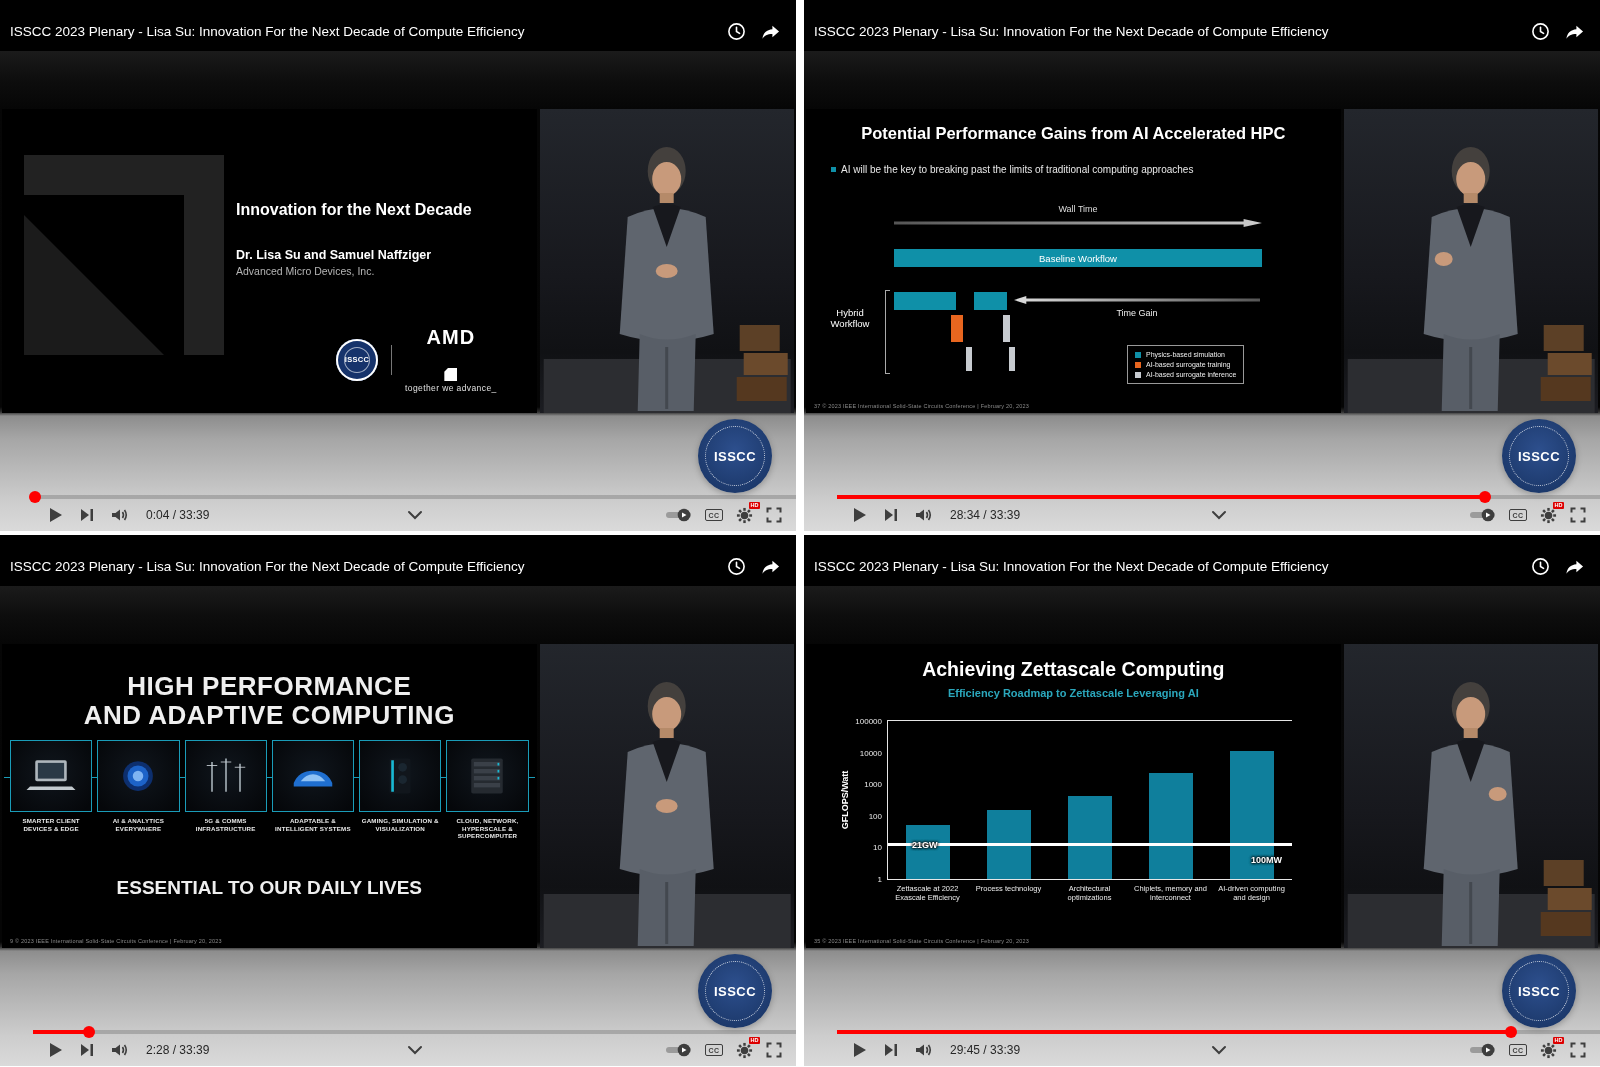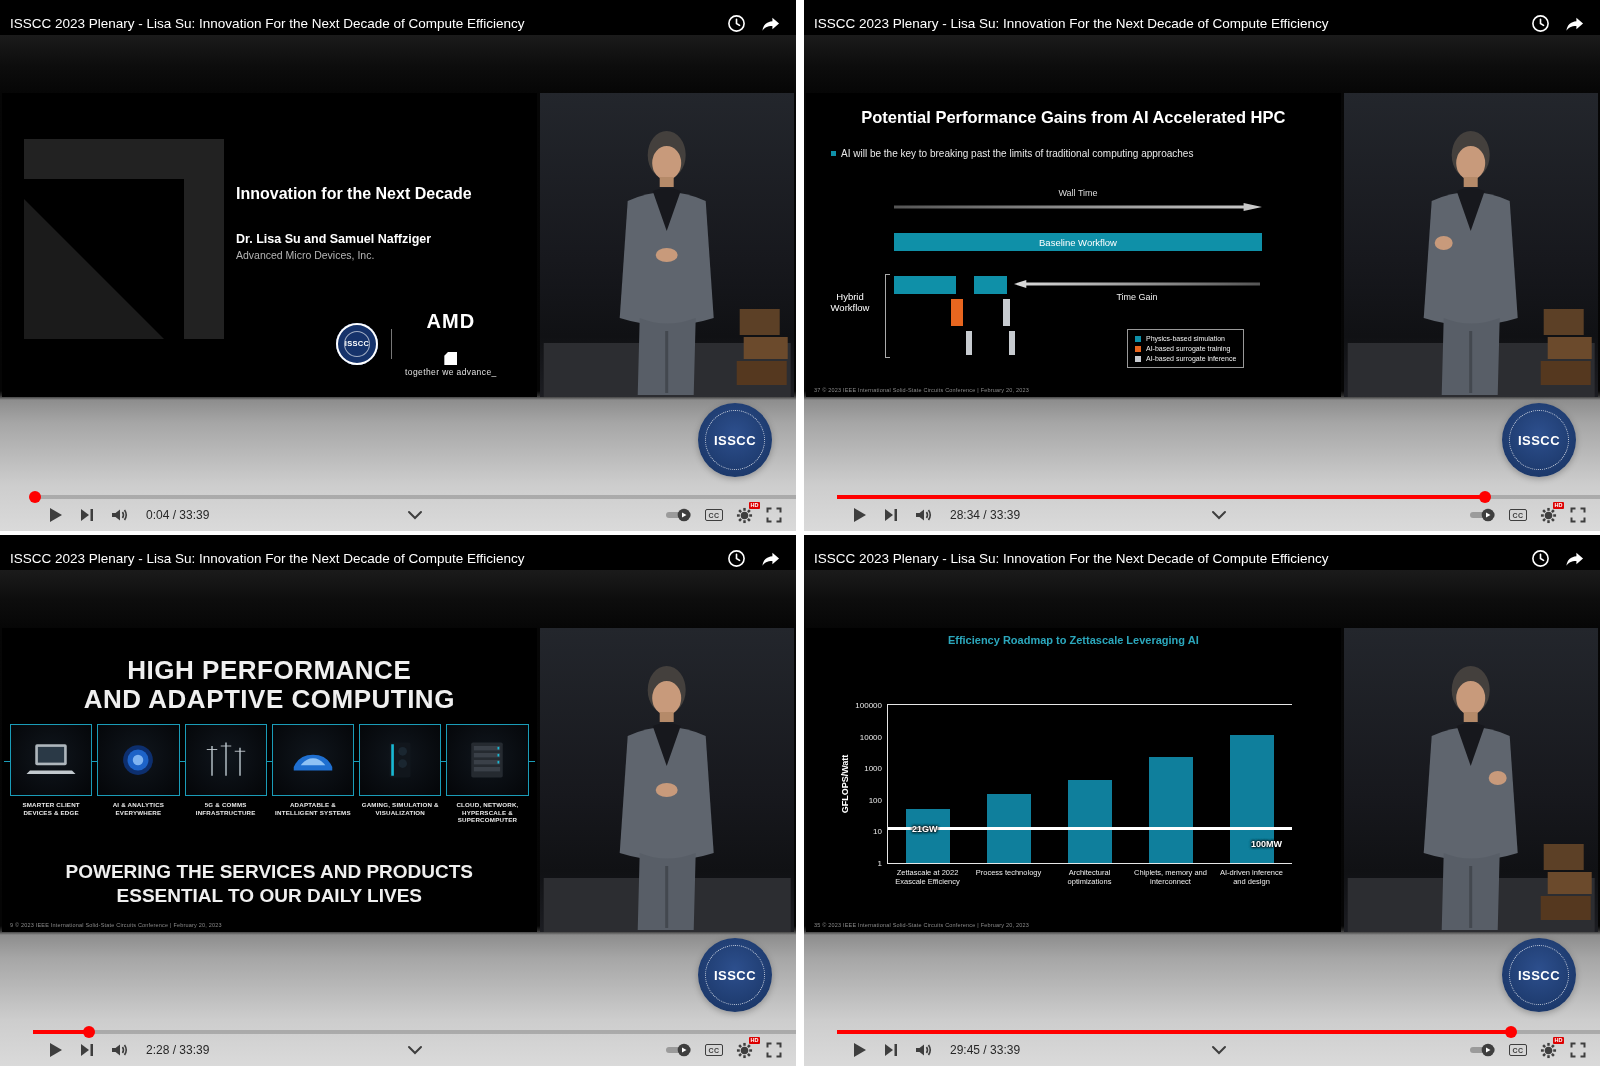--- a/index.html
+++ b/index.html
@@ -1,19 +1,19 @@
 <!DOCTYPE html>
 <html><head>
 <meta charset="utf-8">
 <style>
 *{margin:0;padding:0;box-sizing:border-box;}
 body{width:1600px;height:1067px;background:#fff;font-family:"Liberation Sans",sans-serif;overflow:hidden;}
 .page{display:grid;grid-template-columns:796px 796px;grid-template-rows:531px 531px;gap:4px 8px;}
 .player{display:flex;flex-direction:column;overflow:hidden;}
-.titlebar{height:35px;background:#000;display:flex;align-items:center;justify-content:space-between;padding:12px 16px 0 10px;flex:none;}
+.titlebar{height:51px;background:#000;display:flex;align-items:center;justify-content:space-between;padding:12px 16px 0 10px;flex:none;}
 .tb-title{color:#fff;font-size:13.5px;white-space:nowrap;overflow:hidden;}
 .tb-icons{display:flex;gap:15px;align-items:center;}
 .tb-icons svg{display:block;cursor:pointer;}
 .video{position:relative;flex:1;overflow:hidden;
  background:linear-gradient(180deg,#1b1b1b 0px,#0d0d0d 30px,#060606 58px,#050505 356px,#2e2e2e 361px,#8d8d8d 365px,#a6a6a6 388px,#cdcdcd 450px,#dadada 100%);}
 .screens{position:absolute;left:2px;right:2px;top:58px;height:304px;display:flex;gap:3px;}
 .slide{width:67.5%;background:#000;position:relative;overflow:hidden;color:#fff;flex:none;}
 .speaker{flex:1;position:relative;background:linear-gradient(180deg,#23262c 0%,#17181d 55%,#101114 80%,#1c1d22 100%);overflow:hidden;}
 .speaker svg.person{position:absolute;inset:0;width:100%;height:100%;}
 .floor-logo{position:absolute;top:368px;right:24px;width:74px;height:74px;border-radius:50%;
@@ -474,21 +474,20 @@
                       <rect x="44" y="9" width="2" height="3"></rect>
                       <rect x="44" y="17" width="2" height="3"></rect>
                       <rect x="44" y="25" width="2" height="3"></rect>
                     </g>
                   </svg>
                 </div>
               <div class="s3-label">CLOUD, NETWORK, HYPERSCALE &amp; SUPERCOMPUTER</div>
             </div>
           </div>
           <div class="s3-tagline">
-            <span style="display:block">POWERING THE SERVICES AND PRODUCTS</span>
             <span style="display:block">ESSENTIAL TO OUR DAILY LIVES</span>
           </div>
           <div class="slide-footer">9      © 2023 IEEE International Solid-State Circuits Conference  |  February 20, 2023</div>
         </div>
         <div class="speaker">
           <svg class="person" viewBox="0 0 247 304" preserveAspectRatio="xMidYMax meet">
             <rect x="0" y="250" width="247" height="54" fill="#2c2d31"></rect>
             <ellipse cx="123" cy="62" rx="19" ry="24" fill="#44403d"></ellipse>
             <ellipse cx="123" cy="70" rx="14.5" ry="17" fill="#c89a7b"></ellipse>
             <rect x="116" y="84" width="14" height="10" fill="#b58a69"></rect>
@@ -585,20 +584,21 @@
             <path d="M10 5.5 V10 L13.2 12" fill="none" stroke="#fff" stroke-width="1.7" stroke-linecap="round"></path>
           </svg>
         <svg width="19" height="19" viewBox="0 0 20 20">
             <path d="M12 4 L19 10 L12 16 V12.5 C6.5 12.5 3.5 14.5 1.5 17.5 C2.2 11.5 6 8 12 7.5 Z" fill="#fff"></path>
           </svg>
       </span>
     </div>
     <div class="video">
       <div class="screens">
         <div class="slide">
+          <div class="s4-title">Achieving Zettascale Computing</div>
           <div class="s4-sub">Efficiency Roadmap to Zettascale Leveraging AI</div>
           <div class="s4-ylabel">
               <span>GFLOPS/Watt</span>
             </div>
           <div class="s4-chart">
             <span class="z-tick t0">1</span>
             <span class="z-tick t1">10</span>
             <span class="z-tick t2">100</span>
             <span class="z-tick t3">1000</span>
             <span class="z-tick t4">10000</span>
@@ -623,21 +623,21 @@
             <div class="z-line" style="bottom: 20.8%;">
               <span class="z-ll">21GW</span>
               <span class="z-lr">100MW</span>
             </div>
           </div>
           <div class="s4-cats">
             <div class="s4-cat">Zettascale at 2022 Exascale Efficiency</div>
             <div class="s4-cat">Process technology</div>
             <div class="s4-cat">Architectural optimizations</div>
             <div class="s4-cat">Chiplets, memory and interconnect</div>
-            <div class="s4-cat">AI-driven inference and design</div>
+            <div class="s4-cat">AI-driven computing and design</div>
           </div>
           <div class="slide-footer">35      © 2023 IEEE International Solid-State Circuits Conference  |  February 20, 2023</div>
         </div>
         <div class="speaker">
           <svg class="person" viewBox="0 0 247 304" preserveAspectRatio="xMidYMax meet">
             <rect x="0" y="250" width="247" height="54" fill="#2c2d31"></rect>
             <rect x="196" y="216" width="40" height="26" fill="#5c4026"></rect>
             <rect x="200" y="244" width="44" height="22" fill="#6b4a2c"></rect>
             <rect x="193" y="268" width="50" height="24" fill="#55381f"></rect>
             <ellipse cx="123" cy="62" rx="19" ry="24" fill="#44403d"></ellipse>

